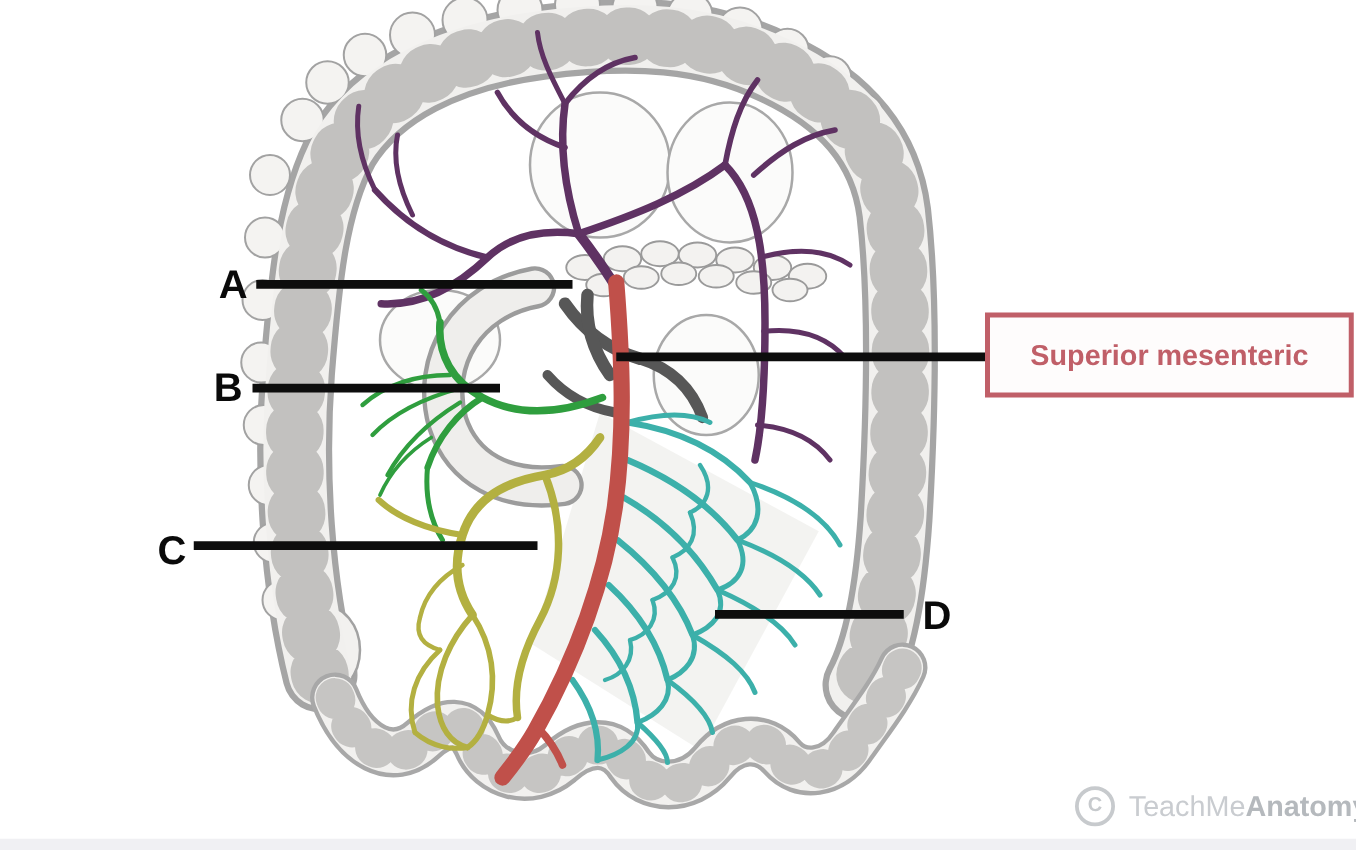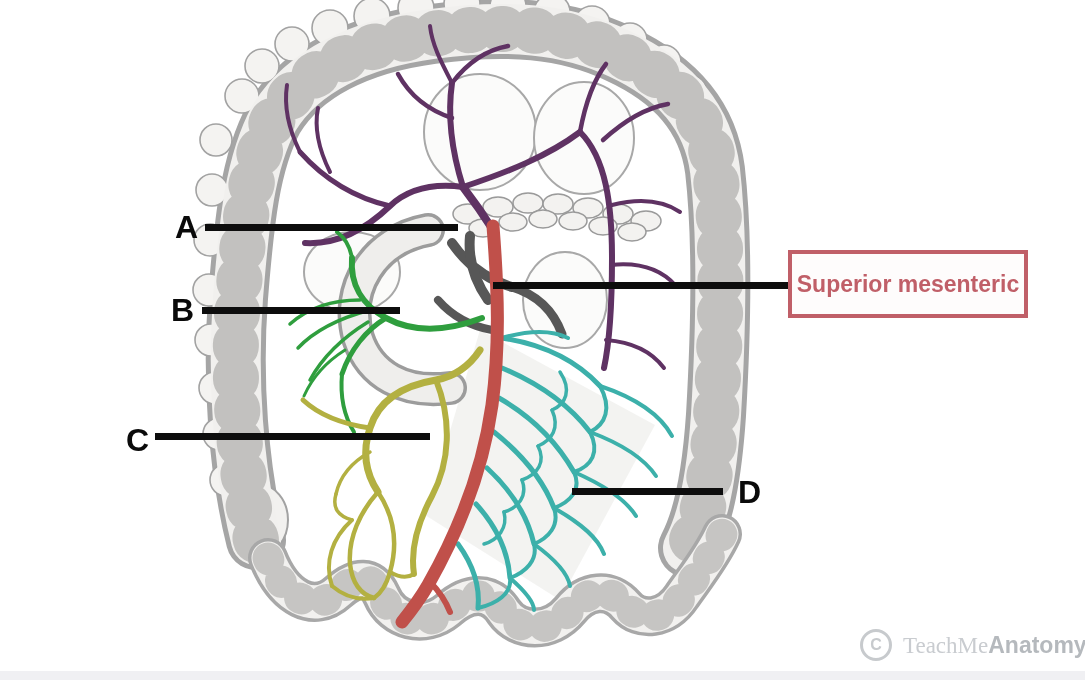--- a/index.html
+++ b/index.html
@@ -28,21 +28,21 @@
     font-weight: 700;
     color: #0a0a0a;
     line-height: 32px;
     z-index: 6;
   }
 
   
   .callout {
     position: absolute;
     left: 788px; top: 250px;
-    width: 240px; height: 68px;
+    width: 295px; height: 68px;
     box-sizing: border-box;
     border: 4px solid #c05f68;
     background: #fefcfc;
     color: #c05f68;
     font-size: 23px;
     font-weight: 700;
     text-align: center;
     display: flex;
     flex-direction: column;
     justify-content: center;
@@ -63,21 +63,21 @@
     border: 3px solid #c7cacd;
     border-radius: 50%;
     color: #c7cacd;
     font-size: 16px;
     font-weight: 700;
     display: flex;
     align-items: center;
     justify-content: center;
   }
   .wm-text { margin-left: 11px; font-size: 23px; color: #c9ccd0; }
-  .wm-regular { font-weight: 400; font-family: Liberation Serif, serif; }
+  .wm-regular { font-weight: 400; }
   .wm-bold { font-weight: 700; color: #b5b9bd; }
 
   .bottom-strip {
     position: absolute;
     left: 0; top: 671px;
     width: 1085px; height: 9px;
     background: #f0f0f3;
   }
 </style>
 </head>

